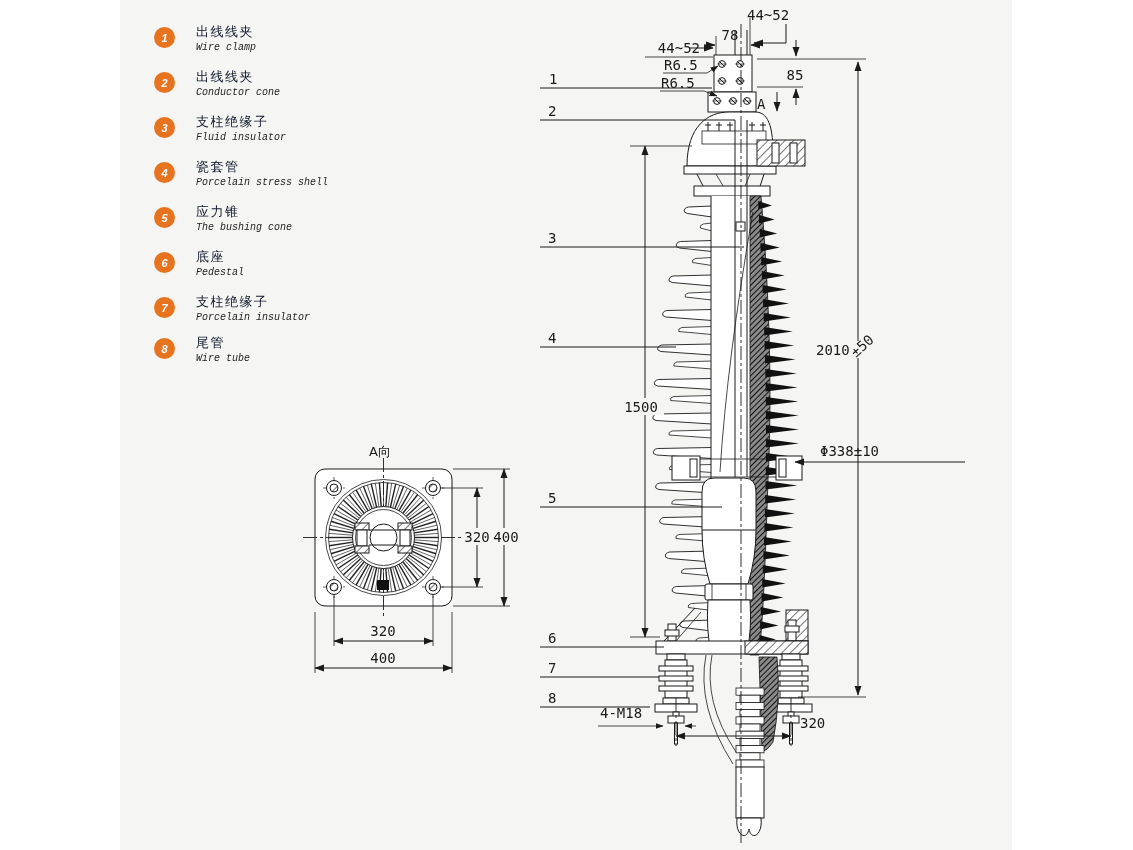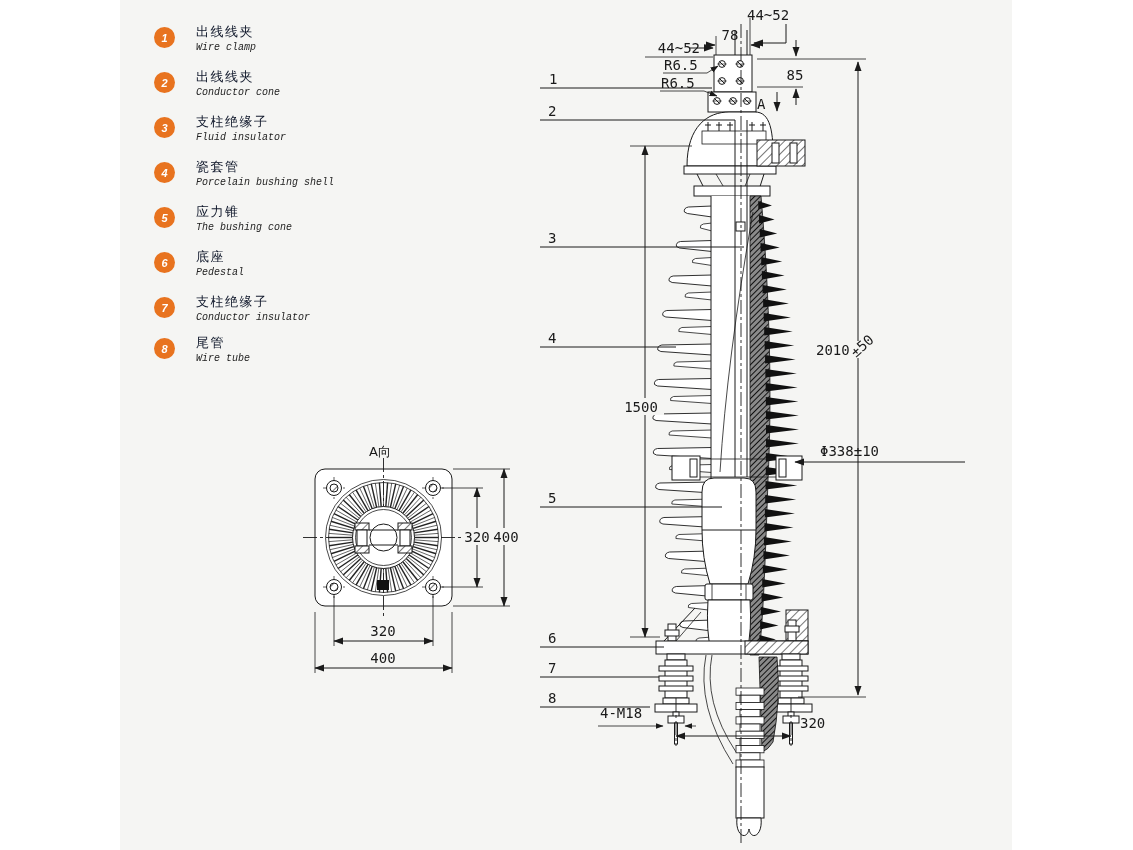--- a/index.html
+++ b/index.html
@@ -49,42 +49,42 @@
     <div class="badge">3</div>
     <div class="ltxt">
         <div class="zh">支柱绝缘子</div>
     <div class="en">Fluid insulator</div>
       </div>
   </div>
   <div class="legend-item" style="top:159px">
     <div class="badge">4</div>
     <div class="ltxt">
         <div class="zh">瓷套管</div>
-    <div class="en">Porcelain bushing shell</div>
+    <div class="en">Porcelain stress shell</div>
       </div>
   </div>
   <div class="legend-item" style="top:204px">
     <div class="badge">5</div>
     <div class="ltxt">
         <div class="zh">应力锥</div>
     <div class="en">The bushing cone</div>
       </div>
   </div>
   <div class="legend-item" style="top:249px">
     <div class="badge">6</div>
     <div class="ltxt">
         <div class="zh">底座</div>
     <div class="en">Pedestal</div>
       </div>
   </div>
   <div class="legend-item" style="top:294px">
     <div class="badge">7</div>
     <div class="ltxt">
         <div class="zh">支柱绝缘子</div>
-    <div class="en">Conductor insulator</div>
+    <div class="en">Porcelain insulator</div>
       </div>
   </div>
   <div class="legend-item" style="top:335px">
     <div class="badge">8</div>
     <div class="ltxt">
         <div class="zh">尾管</div>
     <div class="en">Wire tube</div>
       </div>
   </div>
 </div>

